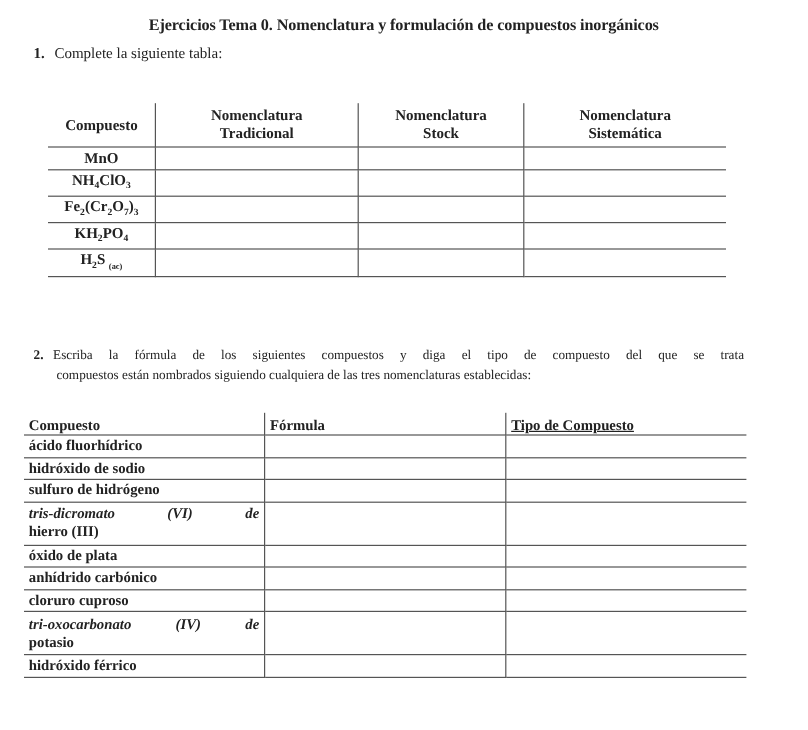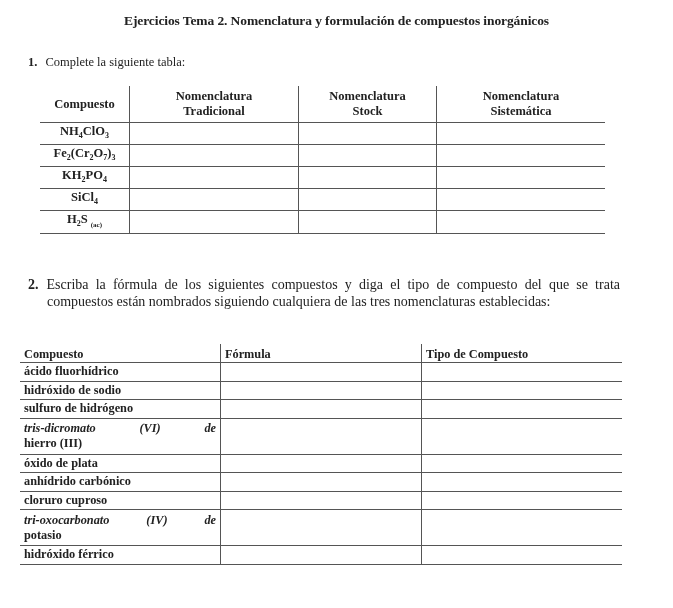--- a/index.html
+++ b/index.html
@@ -1,22 +1,22 @@
 <!DOCTYPE html>
 <html><head>
 <meta charset="utf-8">
 <style>
   html, body { margin: 0; padding: 0; background: #ffffff; }
   body { width: 673px; height: 608px; position: relative; overflow: hidden;
          font-family: "Liberation Serif", "DejaVu Serif", serif; color: #222; }
   .title { position: absolute; top: 13px; left: 0; width: 673px; text-align: center;
            font-weight: bold; font-size: 13.5px; letter-spacing: -0.1px; }
-  .q1 { position: absolute; top: 55px; left: 28px; font-size: 12.5px; }
+  .q1 { position: absolute; top: 37px; left: 28px; font-size: 12.5px; }
   .qnum { font-weight: bold; margin-right: 8px; }
-  .q2 { position: absolute; top: 276px; left: 28px; width: 592px; font-size: 14px; line-height: 17px; }
+  .q2 { position: absolute; top: 288px; left: 28px; width: 592px; font-size: 11px; line-height: 17px; }
   .q2 .line { display: block; white-space: nowrap; }
   .q2 .indent { padding-left: 19px; text-align: justify; text-align-last: justify; }
 
   
   .t1 { position: absolute; top: 86px; left: 40px; border-collapse: collapse; }
   .t1 th, .t1 td { padding: 0; font-size: 12.5px; font-weight: bold; text-align: center; }
   .t1 th { height: 36px; line-height: 15px; vertical-align: middle; border-bottom: 1.5px solid #555; }
   .t1 td { height: 17.5px; border-bottom: 1.5px solid #555; line-height: 16px; }
   .t1 .c0 { width: 89px; border-right: 1.5px solid #555; }
   .t1 .c1 { width: 168px; border-right: 1.5px solid #555; }
@@ -26,63 +26,63 @@
   .state { font-size: 7px; vertical-align: -4px; margin-left: 3px; font-weight: bold; }
 
   
   .t2 { position: absolute; top: 344px; left: 20px; border-collapse: collapse; }
   .t2 th, .t2 td { padding: 0 4px; font-size: 12.3px; font-weight: bold; text-align: left; }
   .t2 th { height: 18px; border-bottom: 1.5px solid #555; vertical-align: bottom; line-height: 15px; }
   .t2 td { border-bottom: 1.5px solid #555; height: 17.5px; line-height: 15px; vertical-align: middle; }
   .t2 td.tall { height: 35px; }
   .t2 .c0 { width: 192px; border-right: 1.5px solid #555; }
   .t2 .c1 { width: 192px; border-right: 1.5px solid #555; margin-left: 41px; }
-  .t2 .c2 { width: 192px; }
+  .t2 .c2 { width: 192px; text-decoration: underline; }
   .t2 .wrap { display: block; text-align: justify; text-align-last: left; }
   .t2 .wrap .l1 { display: block; text-align: justify; text-align-last: justify; font-style: italic; }
 </style>
 </head>
 <body>
 
-<div class="title">Ejercicios Tema 2. Nomenclatura y formulación de compuestos inorgánicos</div>
+<div class="title">Ejercicios Tema 0. Nomenclatura y formulación de compuestos inorgánicos</div>
 
 <div class="q1">
   <span class="qnum">1.</span><span>Complete la siguiente tabla:</span>
 </div>
 
 <table class="t1">
   <thead>
     <tr>
       <th class="c0"><span>Compuesto</span></th>
       <th class="c1"><span>Nomenclatura</span><br><span>Tradicional</span></th>
       <th class="c2"><span>Nomenclatura</span><br><span>Stock</span></th>
       <th class="c3"><span>Nomenclatura</span><br><span>Sistemática</span></th>
     </tr>
   </thead>
   <tbody>
     <tr>
+      <td class="c0"><span>MnO</span></td>
+      <td class="c1"></td>
+      <td class="c2"></td>
+      <td class="c3"></td>
+    </tr>
+    <tr>
       <td class="c0"><span>NH</span><sub>4</sub><span>ClO</span><sub>3</sub></td>
       <td class="c1"></td>
       <td class="c2"></td>
       <td class="c3"></td>
     </tr>
     <tr>
       <td class="c0"><span>Fe</span><sub>2</sub><span>(Cr</span><sub>2</sub><span>O</span><sub>7</sub><span>)</span><sub>3</sub></td>
       <td class="c1"></td>
       <td class="c2"></td>
       <td class="c3"></td>
     </tr>
     <tr>
       <td class="c0"><span>KH</span><sub>2</sub><span>PO</span><sub>4</sub></td>
-      <td class="c1"></td>
-      <td class="c2"></td>
-      <td class="c3"></td>
-    </tr>
-    <tr>
-      <td class="c0"><span>SiCl</span><sub>4</sub></td>
       <td class="c1"></td>
       <td class="c2"></td>
       <td class="c3"></td>
     </tr>
     <tr>
       <td class="c0"><span>H</span><sub>2</sub><span>S</span><span class="state">(ac)</span></td>
       <td class="c1"></td>
       <td class="c2"></td>
       <td class="c3"></td>
     </tr>

